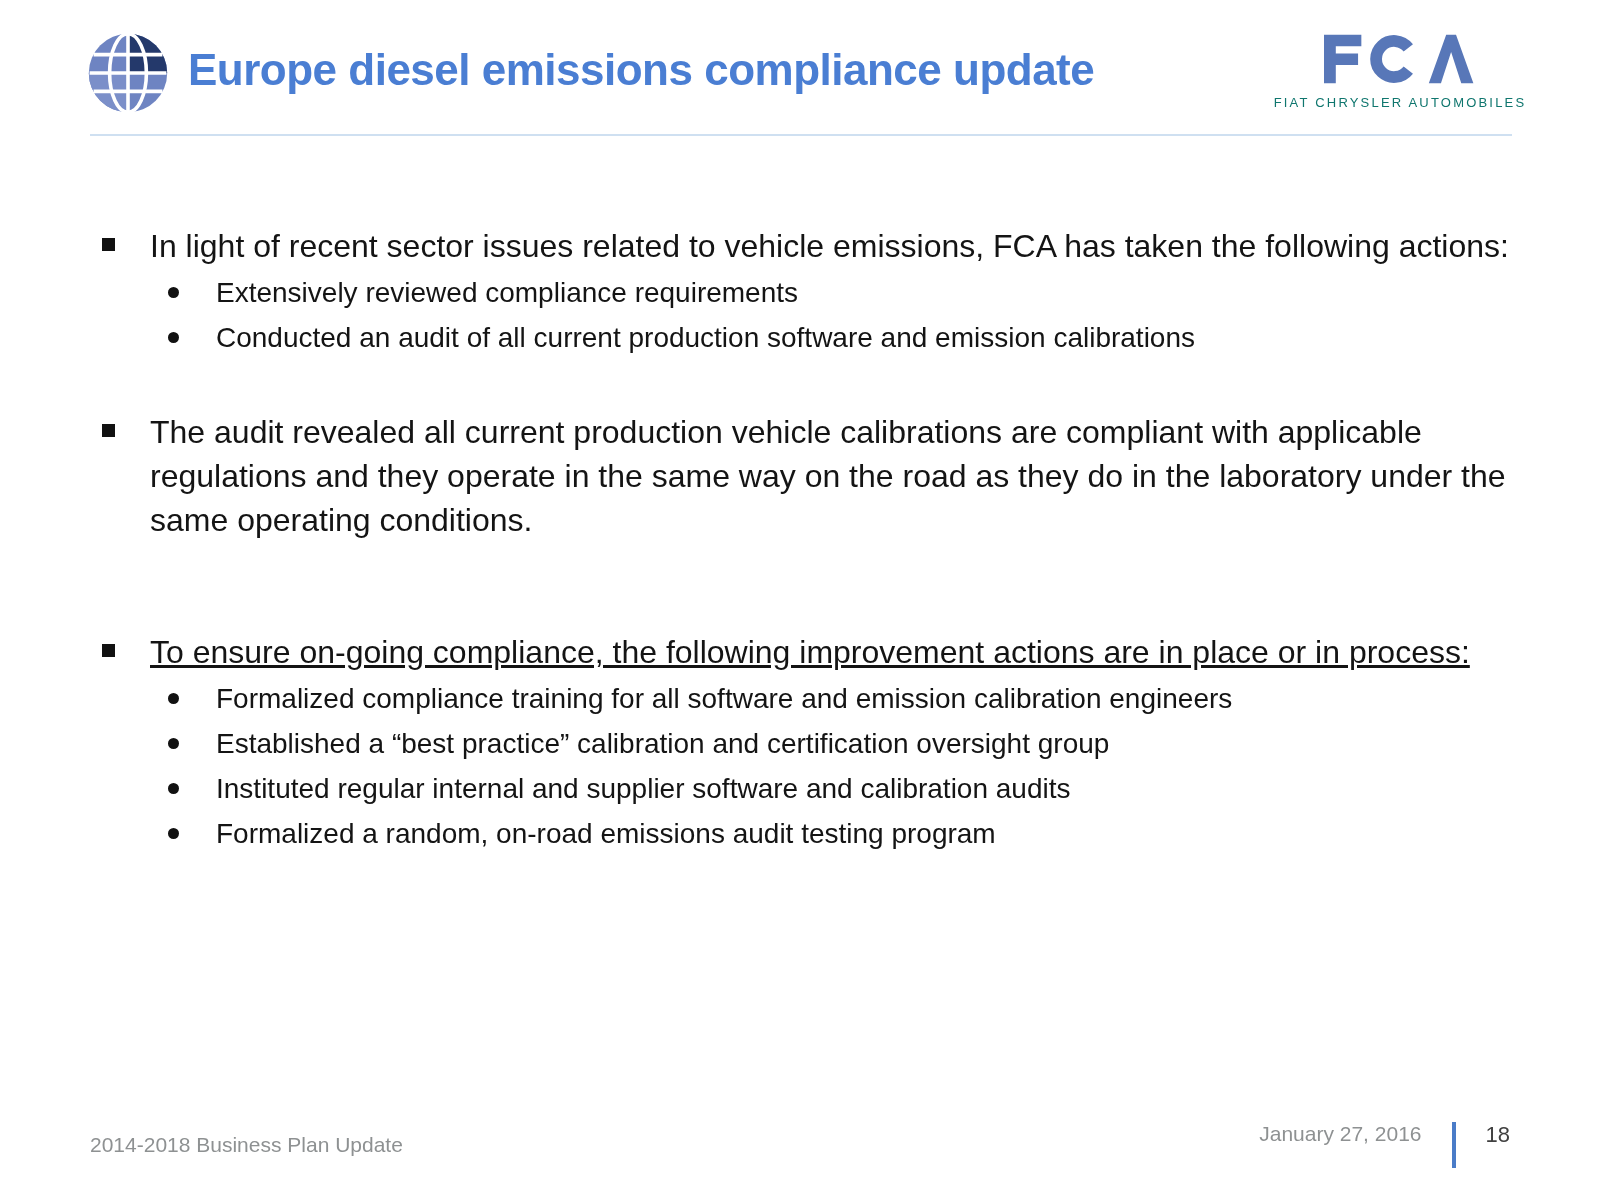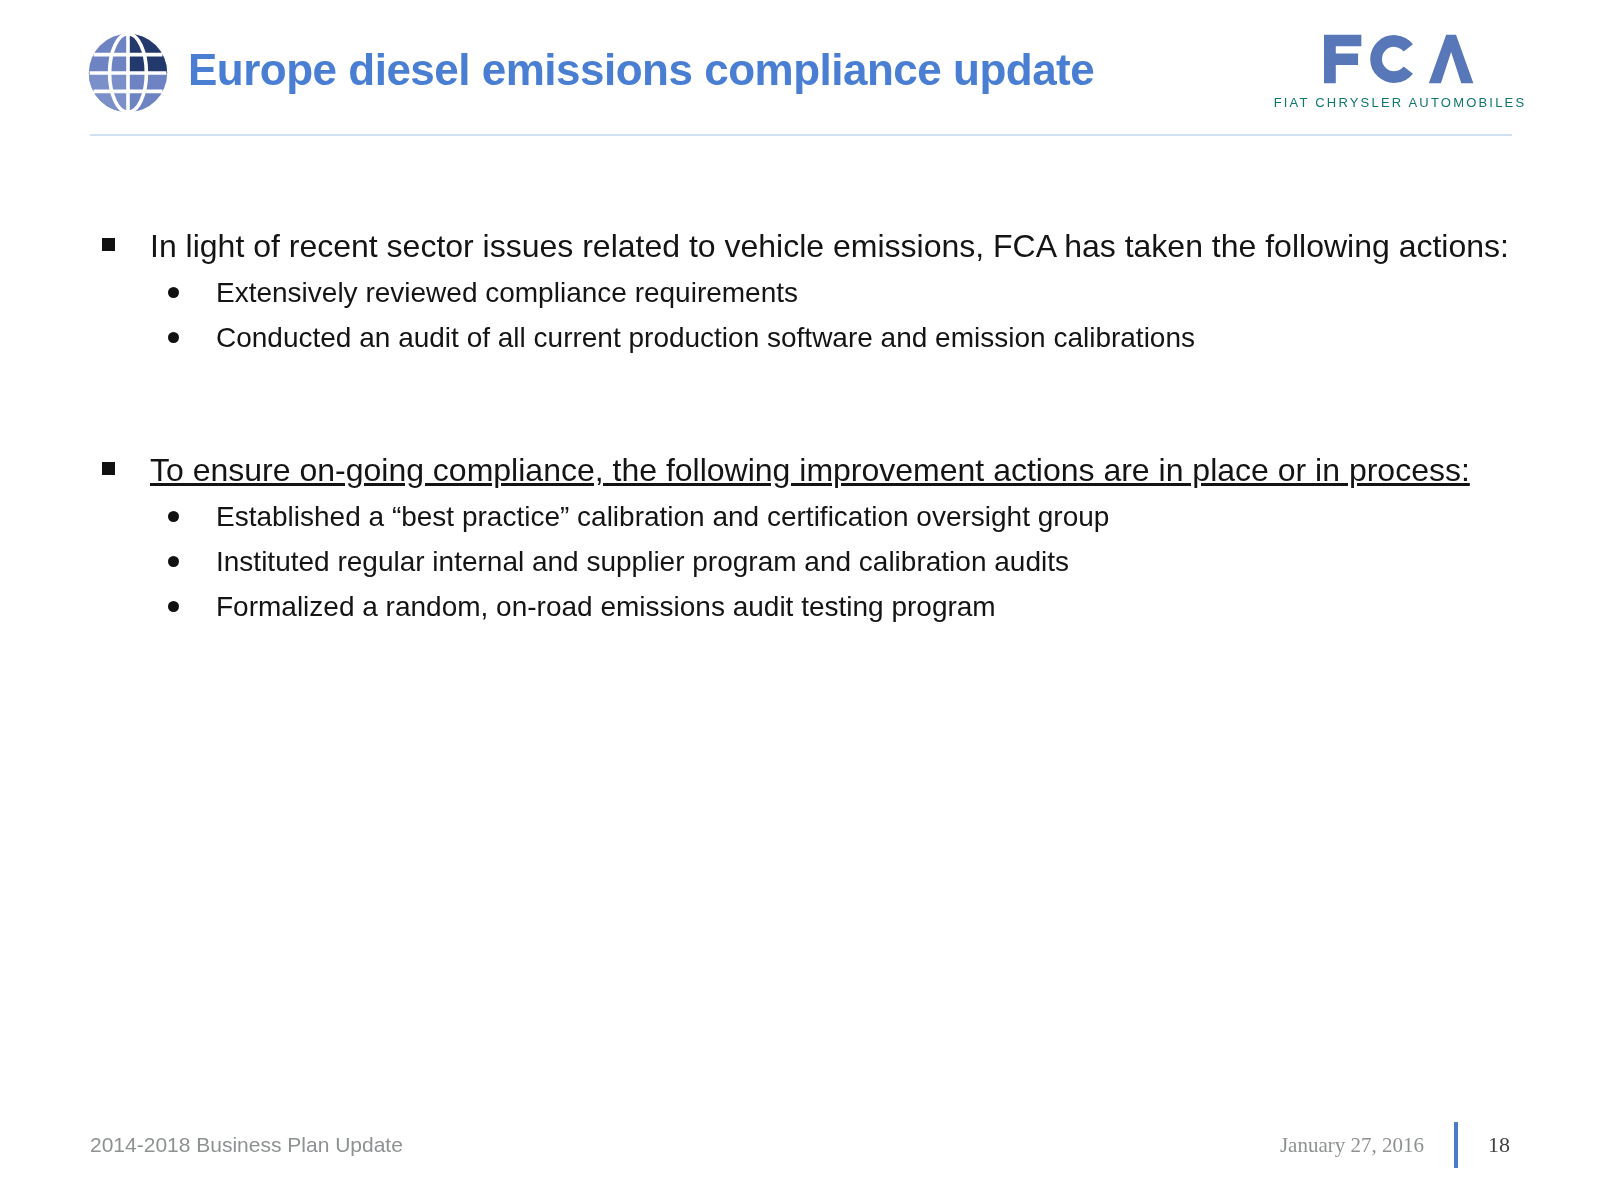--- a/index.html
+++ b/index.html
@@ -48,21 +48,21 @@
 
   .gap-b2 { margin-top:50px; }
   .gap-b3 { margin-top:88px;text-decoration:underline; }
 
   
   .footer {
     position:absolute; left:90px; right:90px; top:1118px; height:54px;
     display:flex; justify-content:space-between; align-items:center;
   }
   .footer-left { font-size:21px; color:#8e9192; }
-  .footer-right { display:flex; align-items:center;font-family:Liberation Serif, serif; }
+  .footer-right { display:flex; align-items:flex-start; }
   .footer-date { font-size:21px; color:#8e9192; }
   .footer-bar { width:4px; height:46px; background:#4a7cc8; margin:0 30px; }
   .footer-page { font-size:22px; color:#404040; }
 </style>
 </head>
 <body>
 
 <div class="slide">
 
   <svg class="globe" viewBox="0 0 100 100" aria-hidden="true">
@@ -103,33 +103,41 @@
       <div class="sub-bullet">
         <span class="dot"></span>
         <div class="sub-text">Extensively reviewed compliance requirements</div>
       </div>
       <div class="sub-bullet">
         <span class="dot"></span>
         <div class="sub-text">Conducted an audit of all current production software and emission calibrations</div>
       </div>
     </div>
 
+    <div class="main-bullet gap-b2">
+      <span class="sq"></span>
+      <div class="main-text">The audit revealed all current production vehicle calibrations are compliant with applicable regulations and they operate in the same way on the road as they do in the laboratory under the same operating conditions.</div>
+    </div>
 
     <div class="main-bullet gap-b3">
       <span class="sq"></span>
       <div class="main-text">To ensure on-going compliance, the following improvement actions are in place or in process:</div>
     </div>
     <div class="sub-list">
       <div class="sub-bullet">
         <span class="dot"></span>
+        <div class="sub-text">Formalized compliance training for all software and emission calibration engineers</div>
+      </div>
+      <div class="sub-bullet">
+        <span class="dot"></span>
         <div class="sub-text">Established a “best practice” calibration and certification oversight group</div>
       </div>
       <div class="sub-bullet">
         <span class="dot"></span>
-        <div class="sub-text">Instituted regular internal and supplier program and calibration audits</div>
+        <div class="sub-text">Instituted regular internal and supplier software and calibration audits</div>
       </div>
       <div class="sub-bullet">
         <span class="dot"></span>
         <div class="sub-text">Formalized a random, on-road emissions audit testing program</div>
       </div>
     </div>
 
   </div>
 
   <div class="footer">

